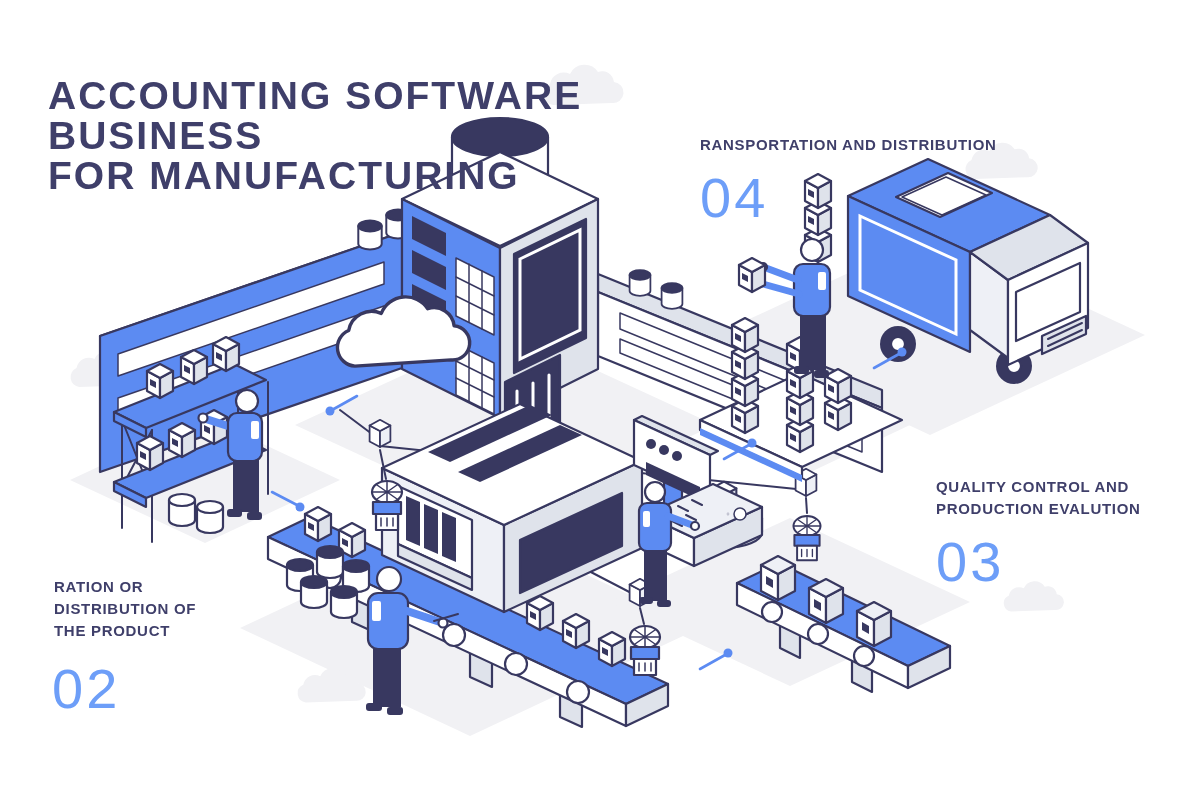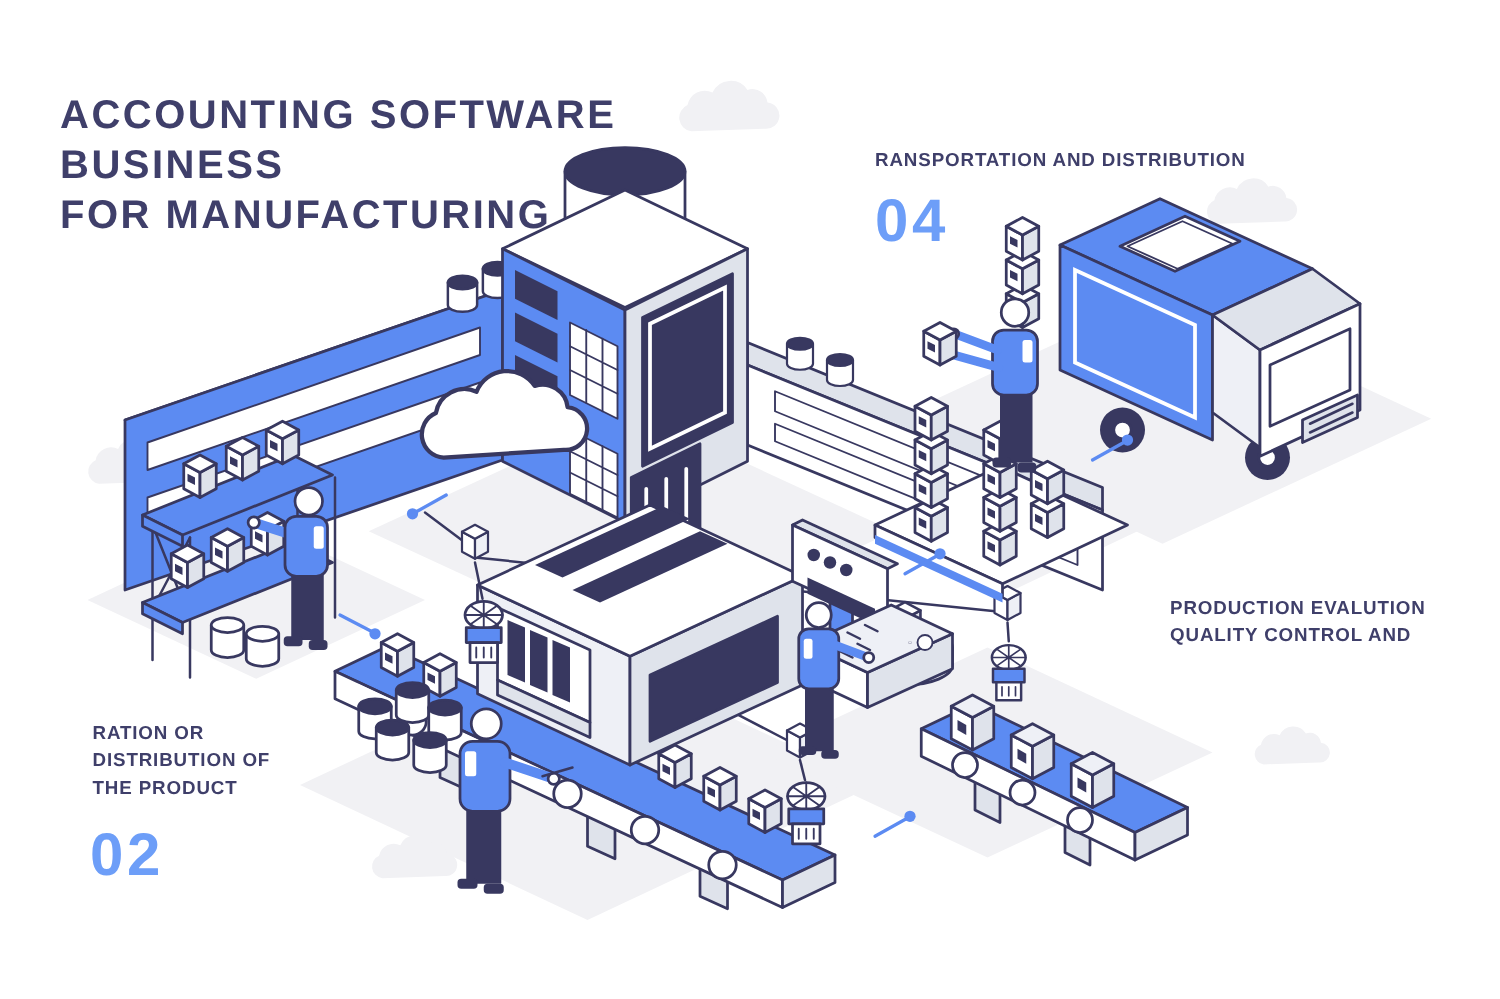--- a/index.html
+++ b/index.html
@@ -27,29 +27,29 @@
   .st{stroke:var(--outline-navy);stroke-width:2.2;stroke-linejoin:round;stroke-linecap:round}
   .thin{stroke-width:1.5}
   .nf{fill:none}
   .ws{stroke:#fff;stroke-width:3;fill:none;stroke-linecap:round}
   .wire{stroke:var(--outline-navy);stroke-width:2;fill:none;stroke-linecap:round}
   .conn{stroke:var(--accent-blue);stroke-width:2.6;stroke-linecap:round}
   .cd{fill:var(--accent-blue)}
   
   .page-title{
     position:absolute;left:48px;top:50px;color:var(--heading-navy);
-    font-size:32px;font-weight:800;line-height:40px;letter-spacing:2px;
+    font-size:39px;font-weight:800;line-height:40px;letter-spacing:2px;
   }
   .step{position:absolute;color:var(--heading-navy);}
   .step .lbl{font-size:15px;font-weight:800;line-height:22px;letter-spacing:.7px;}
-  .step .num{color:var(--number-blue);font-size:48px;font-weight:700;letter-spacing:3px;line-height:1;}
+  .step .num{color:var(--number-blue);font-size:56px;font-weight:400;letter-spacing:3px;line-height:1;}
   .step01{left:50px;top:252px;} .step01 .num{margin-top:16px;margin-left:-2px;}
-  .step02{left:74px;top:576px;} .step02 .num{margin-top:19px;margin-left:-2px;}
+  .step02{left:54px;top:576px;} .step02 .num{margin-top:19px;margin-left:-2px;}
   .step03{left:936px;top:476px;} .step03 .num{margin-top:14px;}
-  .step04{left:700px;top:118px;} .step04 .num{margin-top:14px;}
+  .step04{left:700px;top:134px;} .step04 .num{margin-top:14px;}
 </style>
 </head>
 <body>
 
 <div class="canvas">
 
 <svg class="illu" width="1200" height="799" viewBox="0 0 1200 799">
   <defs>
     <path id="cloud" d="M-32,10 a11,11 0 0 1 -3,-21 a14,14 0 0 1 20,-10 a16,16 0 0 1 28,-2 a12,12 0 0 1 16,10 a10,10 0 0 1 -2,21 z"></path>
     <g id="cube26">
@@ -377,23 +377,24 @@
     <div class="lbl">
       <div>RATION OR</div>
       <div>DISTRIBUTION OF</div>
       <div>THE PRODUCT</div>
     </div>
     <div class="num">02</div>
   </div>
 
   <div class="step step03">
     <div class="lbl">
+      <div>QUALITY CONTROL AND</div>
       <div>PRODUCTION EVALUTION</div>
-      <div>QUALITY CONTROL AND</div>
     </div>
+    <div class="num">03</div>
   </div>
 
   <div class="step step04">
     <div class="lbl">
       <div>RANSPORTATION AND DISTRIBUTION</div>
     </div>
     <div class="num">04</div>
   </div>
 
 </div>

